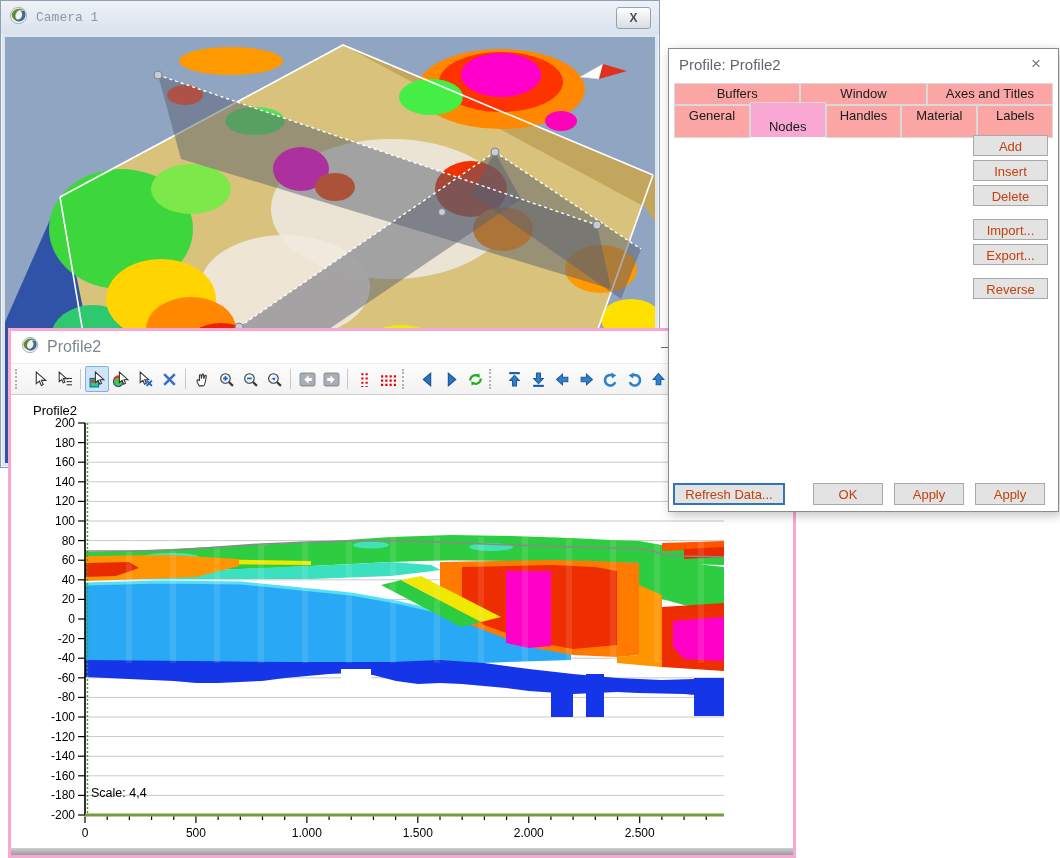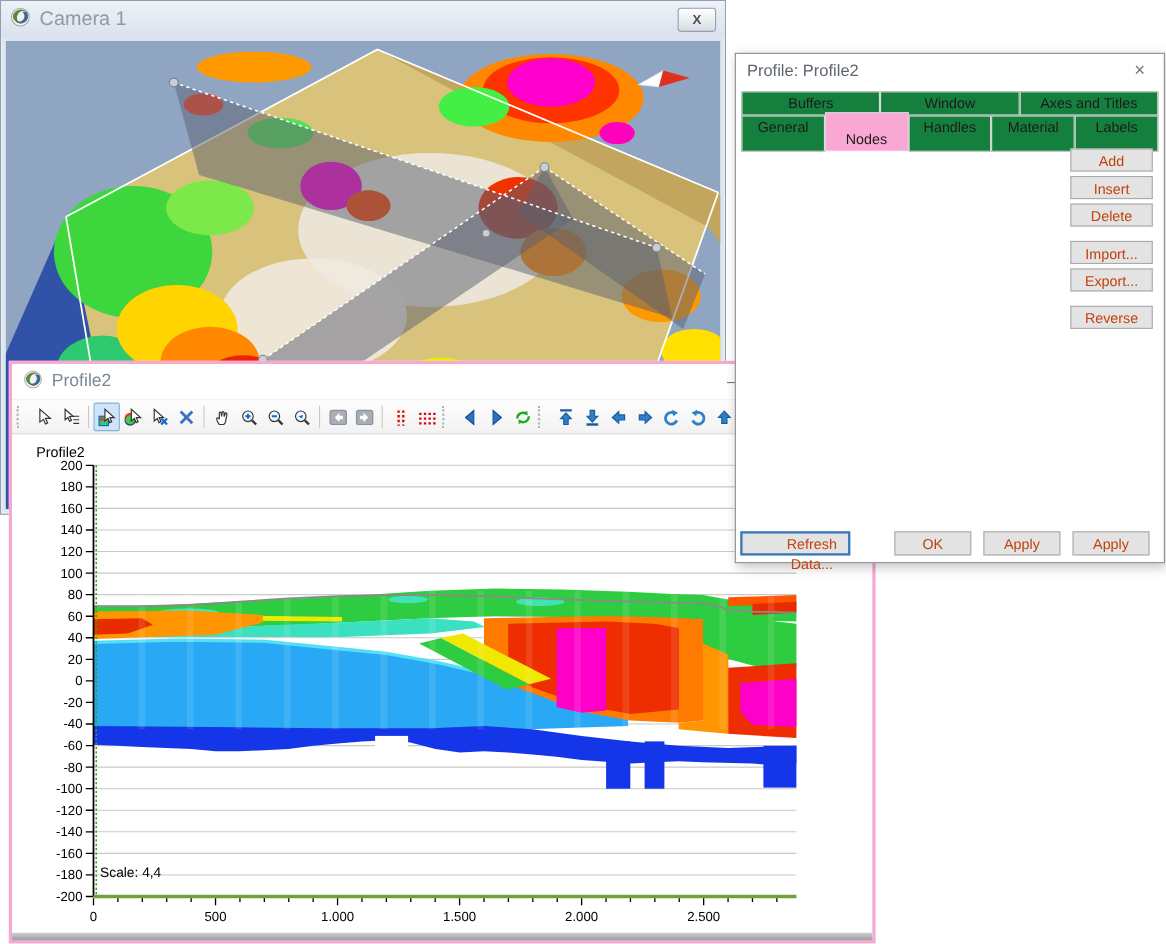--- a/index.html
+++ b/index.html
@@ -3,21 +3,21 @@
 <meta charset="utf-8">
 <style>
   html,body{margin:0;padding:0;background:#fff;}
   .page{position:relative;width:1060px;height:858px;background:#fff;overflow:hidden;
         font-family:"Liberation Sans",sans-serif;color:#222;}
   
   .cam-win{position:absolute;left:0;top:0;width:658px;height:466px;z-index:5;
            background:#dde5ee;border:1px solid #8fa0b4;box-shadow:inset 0 0 0 1px #f2f5f9;}
   .cam-title{height:33px;display:flex;align-items:center;padding:0 8px;
              background:linear-gradient(#eef2f7,#d9e2ed);}
-  .cam-title .ttl{color:#8d99a8;font-size:18px;margin-left:8px;}
+  .cam-title .ttl{color:#8d99a8;font-size:13px;margin-left:8px;font-family:Liberation Mono, monospace;}
   .cam-close{margin-left:auto;width:33px;height:20px;border:1px solid #93a1b2;border-radius:3px;
              background:linear-gradient(#ffffff,#d8dce2);color:#4a4f56;font-weight:bold;font-size:12px;
              display:flex;align-items:center;justify-content:center;cursor:default;}
   .cam-view{position:absolute;left:4px;top:36px;right:4px;bottom:4px;overflow:hidden;}
   
   .prof-win{position:absolute;left:8px;top:328px;width:782px;height:524px;z-index:10;
             background:#fff;border:3px solid #f9a8d4;}
   .prof-title{height:32px;display:flex;align-items:center;padding:0 10px;background:#fff;
               border-bottom:1px solid #ececec;}
   .prof-title .ttl{color:#7b8794;font-size:16px;margin-left:8px;}
@@ -34,21 +34,21 @@
   .chart-wrap{position:absolute;left:0;top:64px;width:780px;height:452px;background:#fff;}
   .win-bottom{position:absolute;left:0;right:0;bottom:0;height:7px;
               background:linear-gradient(#cfcfcf,#9b9b9b);}
   
   .dlg{position:absolute;left:668px;top:48px;width:389px;height:462px;z-index:30;background:#fff;
        border:1px solid #8c8c8c;box-shadow:2px 3px 10px rgba(0,0,0,.25);font-size:13px;}
   .dlg-title{height:30px;display:flex;align-items:center;padding:0 10px;color:#5f6670;font-size:15px;}
   .dlg-close{margin-left:auto;color:#777;font-size:17px;width:24px;text-align:center;}
   .tabs{position:absolute;left:5px;right:5px;top:34px;}
   .tab-row{display:flex;}
-  .tab{flex:1;border:1px solid #d9d9d9;background:#15803d;text-align:center;padding:2px 0 3px;
+  .tab{flex:1;border:1px solid #d9d9d9;background:#fca5a5;text-align:center;padding:2px 0 3px;
        color:#1b1b1b;white-space:nowrap;overflow:hidden;}
   .tab.active{background:#f9a8d4;border-bottom-color:#fff;margin-top:-3px;padding-top:16px;
               position:relative;z-index:2;}
   .nodes-table{position:absolute;left:10px;top:86px;width:288px;height:322px;
                border:1px solid #828790;background:#fff;overflow:hidden;}
   .t-row{display:grid;grid-template-columns:38px 112px 112px 1fr;}
   .t-row.hdr>div{border-bottom:1px solid #d9d9d9;height:21px;line-height:21px;}
   .t-row>div{padding:0 6px;border-right:1px solid #e2e2e2;height:23px;line-height:23px;
              white-space:nowrap;overflow:hidden;}
   .t-row>div:last-child{border-right:none;}
@@ -522,20 +522,20 @@
     </div>
     <div class="side-btns" id="side-btns">
         <button class="btn">Add</button>
         <button class="btn">Insert</button>
         <button class="btn">Delete</button>
         <button class="btn gap">Import...</button>
         <button class="btn">Export...</button>
         <button class="btn gap">Reverse</button>
       </div>
     <div id="bot-btns">
-        <button class="btn bot-btn focus" style="left: 4px; width: 100px; padding-left: 36px;">Refresh Data...</button>
+        <button class="btn bot-btn focus" style="left: 4px; width: 112px;">Refresh Data...</button>
         <button class="btn bot-btn" style="left: 144px; width: 70px;">OK</button>
         <button class="btn bot-btn" style="left: 225px; width: 70px;">Apply</button>
         <button class="btn bot-btn" style="left: 306px; width: 70px;">Apply</button>
       </div>
   </div>
 
 </div>
 
 </body></html>

